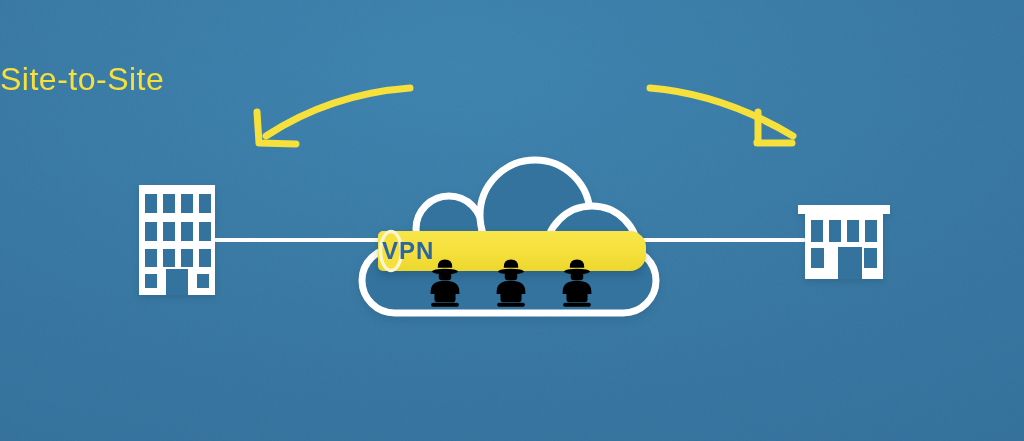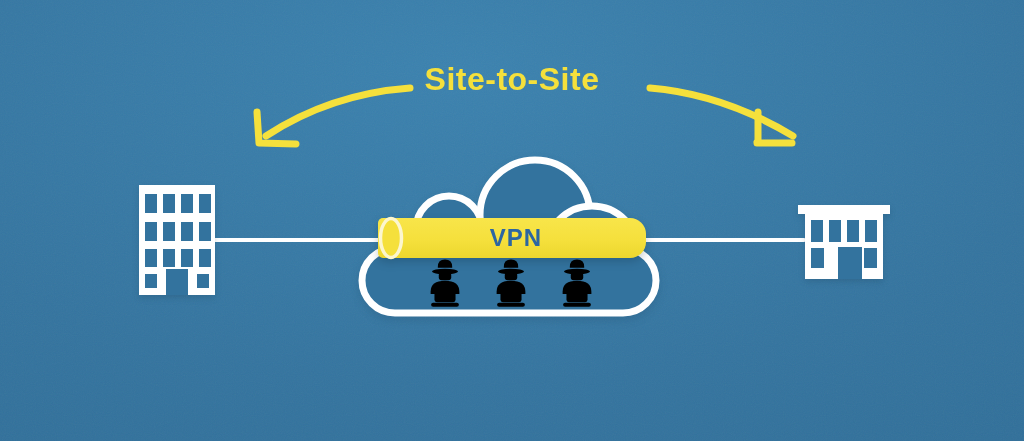--- a/index.html
+++ b/index.html
@@ -12,22 +12,21 @@
       radial-gradient(130% 150% at 45% 15%,
         var(--bg-top,#3B82AF) 0%,
         var(--bg-mid,#34749F) 48%,
         var(--bg-bot,#2D6A93) 100%);
   }
   
   .texture{position:absolute;inset:0;opacity:.06;pointer-events:none;}
 
   .title{
     position:absolute;left:0;right:0;top:61px;
-    text-align:center;
-    font-size:32px;font-weight:bold;letter-spacing:.5px;
+    font-size:32px;font-weight:normal;letter-spacing:.5px;
     color:var(--yellow,#F5E03C);
     margin:0;
   }
 
   .arrow-svg{position:absolute;overflow:visible;}
   .arrow-svg path, .arrow-svg polyline{
     fill:none;stroke:var(--yellow,#F5E03C);
     stroke-width:7;stroke-linecap:round;stroke-linejoin:round;
   }
 
@@ -37,25 +36,25 @@
     border-radius:2px;
   }
   .conn-line.left{left:212px;width:182px;}
   .conn-line.right{left:642px;width:164px;}
 
   .cloud-svg{position:absolute;left:330px;top:140px;
     filter:drop-shadow(0 4px 4px rgba(10,35,55,.12));}
   .cloud-svg .part{fill:var(--bg-flat,#33739E);stroke:var(--white,#fff);stroke-width:7;}
 
   .pipe{
-    position:absolute;left:378px;top:218px;width:268px;height:40px;
+    position:absolute;left:378px;top:231px;width:268px;height:40px;
     background:linear-gradient(#F8E54A 0%, var(--yellow,#F5E03C) 55%, #EDD72E 100%);
     border-radius:5px 16px 16px 5px;
     filter:drop-shadow(0 4px 4px rgba(10,35,55,.22));
-    display:flex;align-items:center;justify-content:center;
+    display:flex;align-items:center;justify-content:flex-start;
   }
   .pipe-label{
     font-size:24px;font-weight:bold;letter-spacing:1px;
     color:var(--vpn-blue,#2C66A2);
     transform:translateX(4px);
   }
   .pipe-opening{
     position:absolute;left:-11px;top:-2px;overflow:visible;
   }
   .pipe-opening ellipse{

